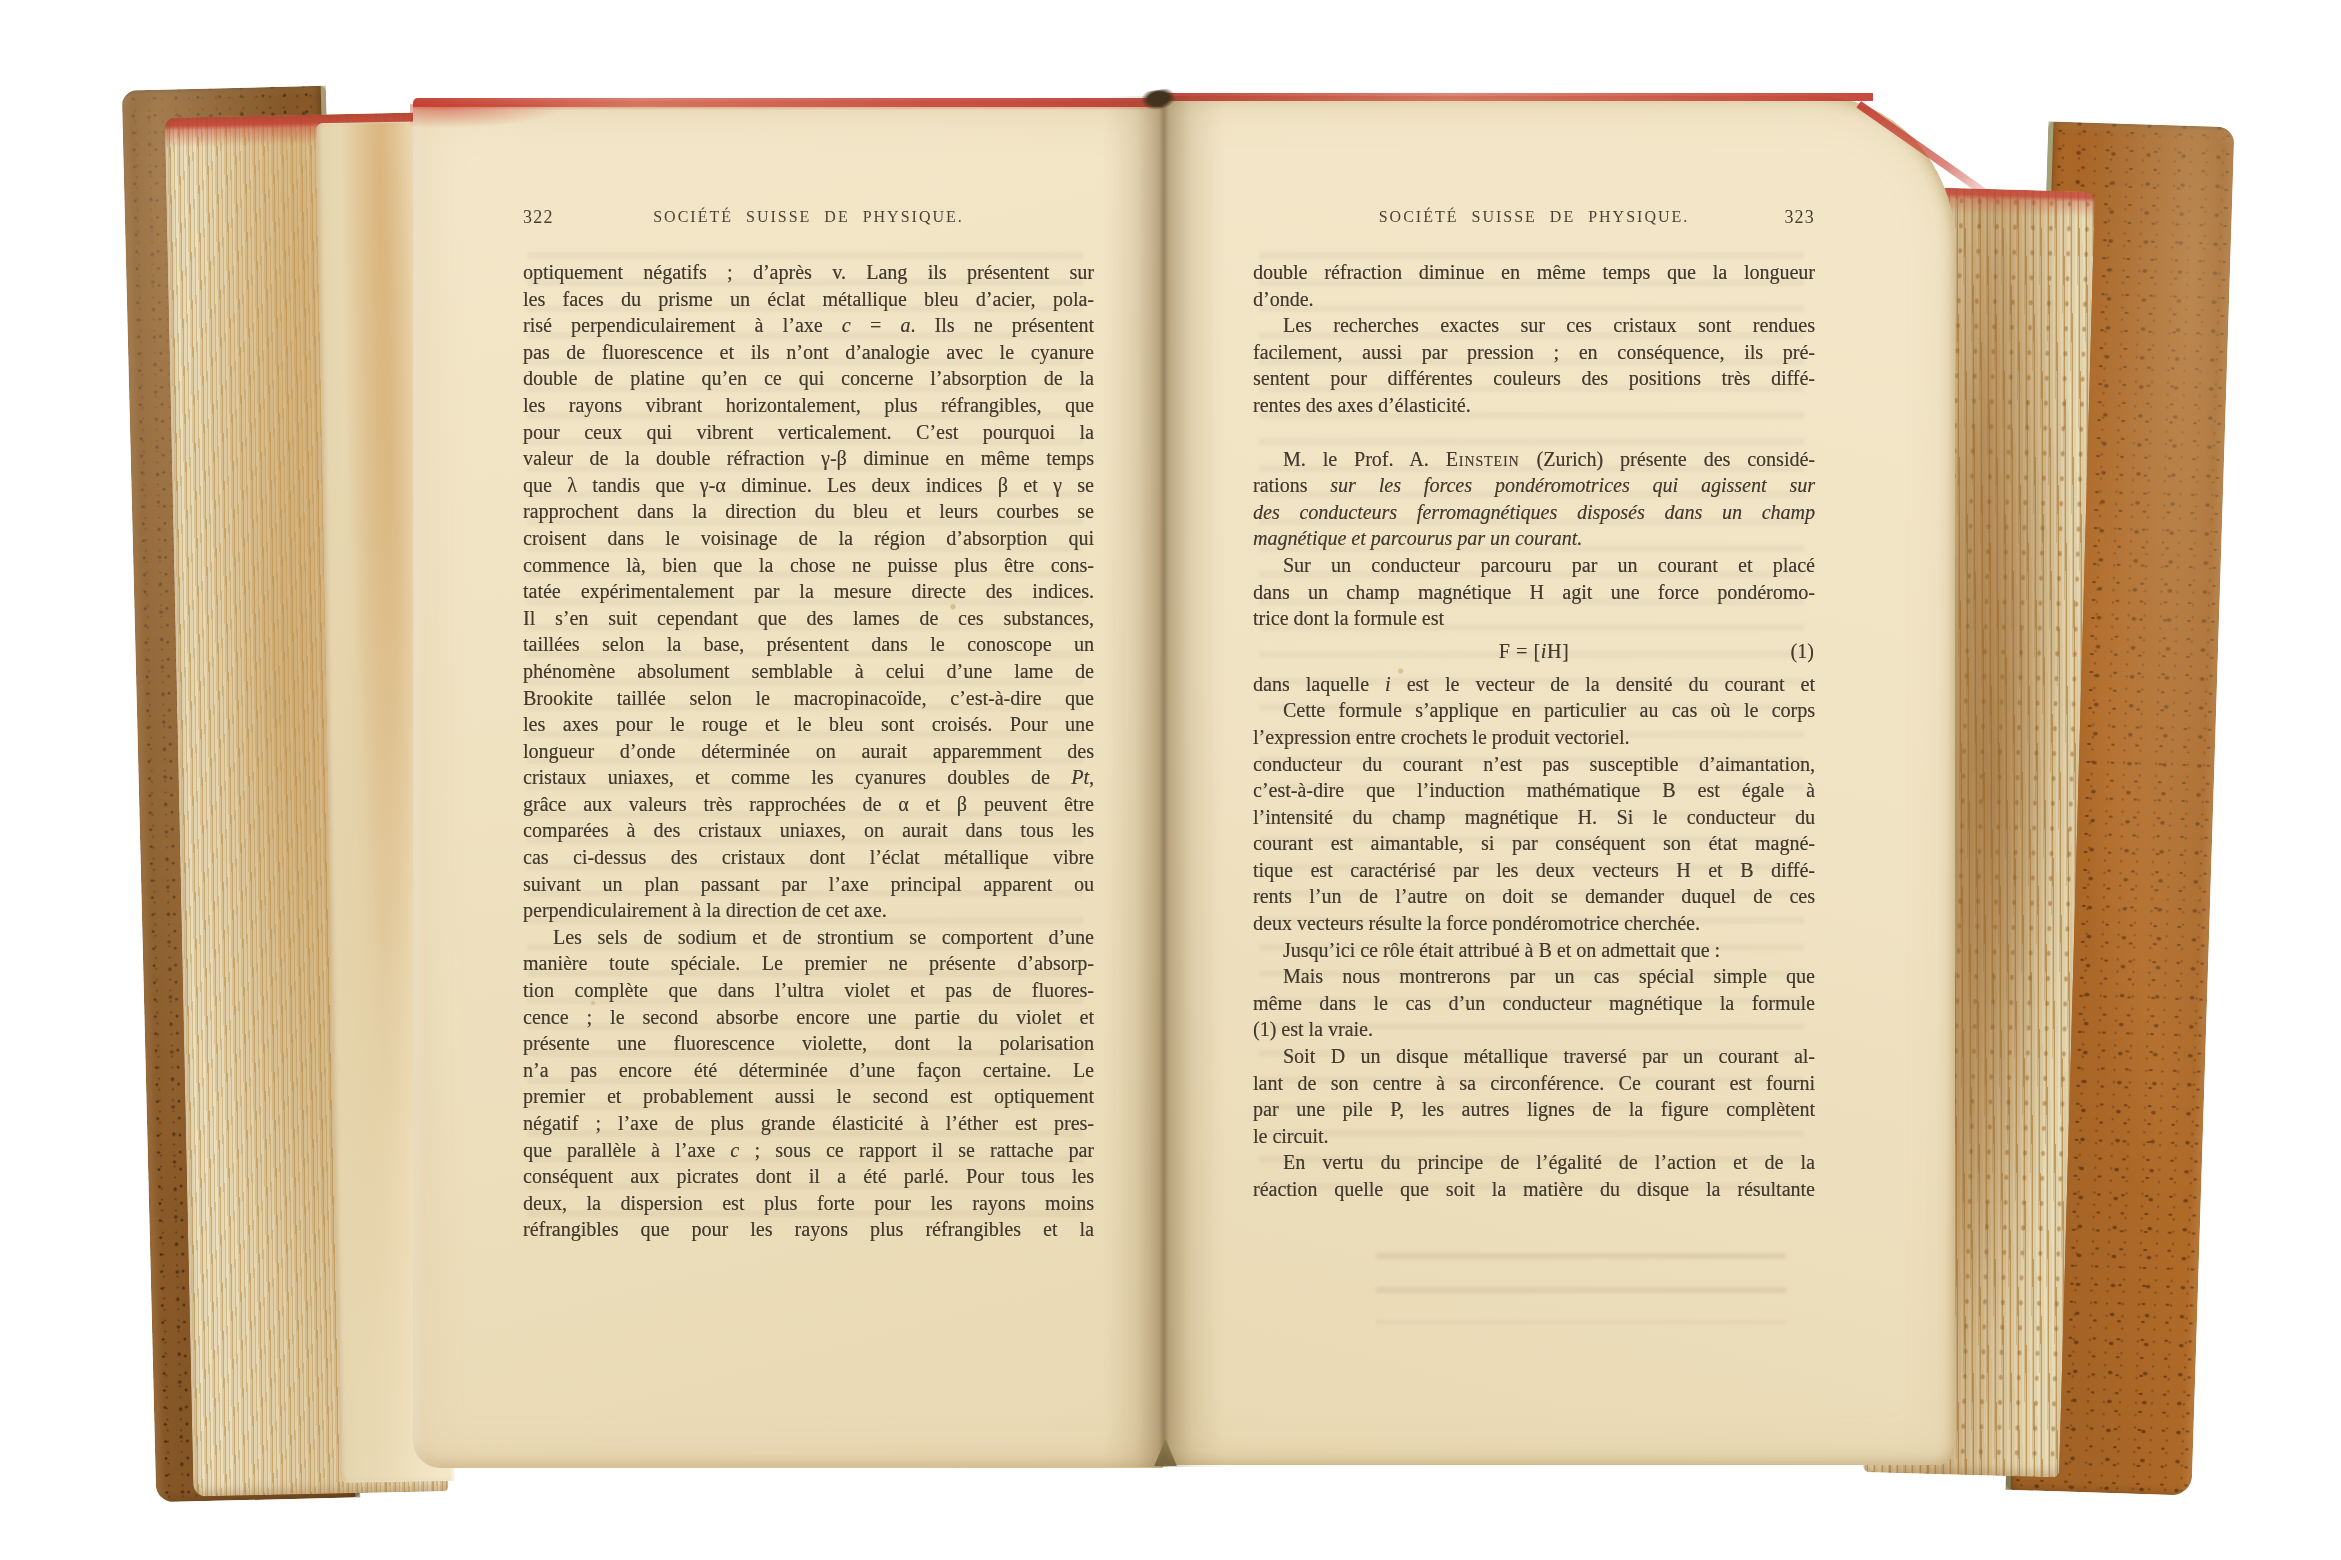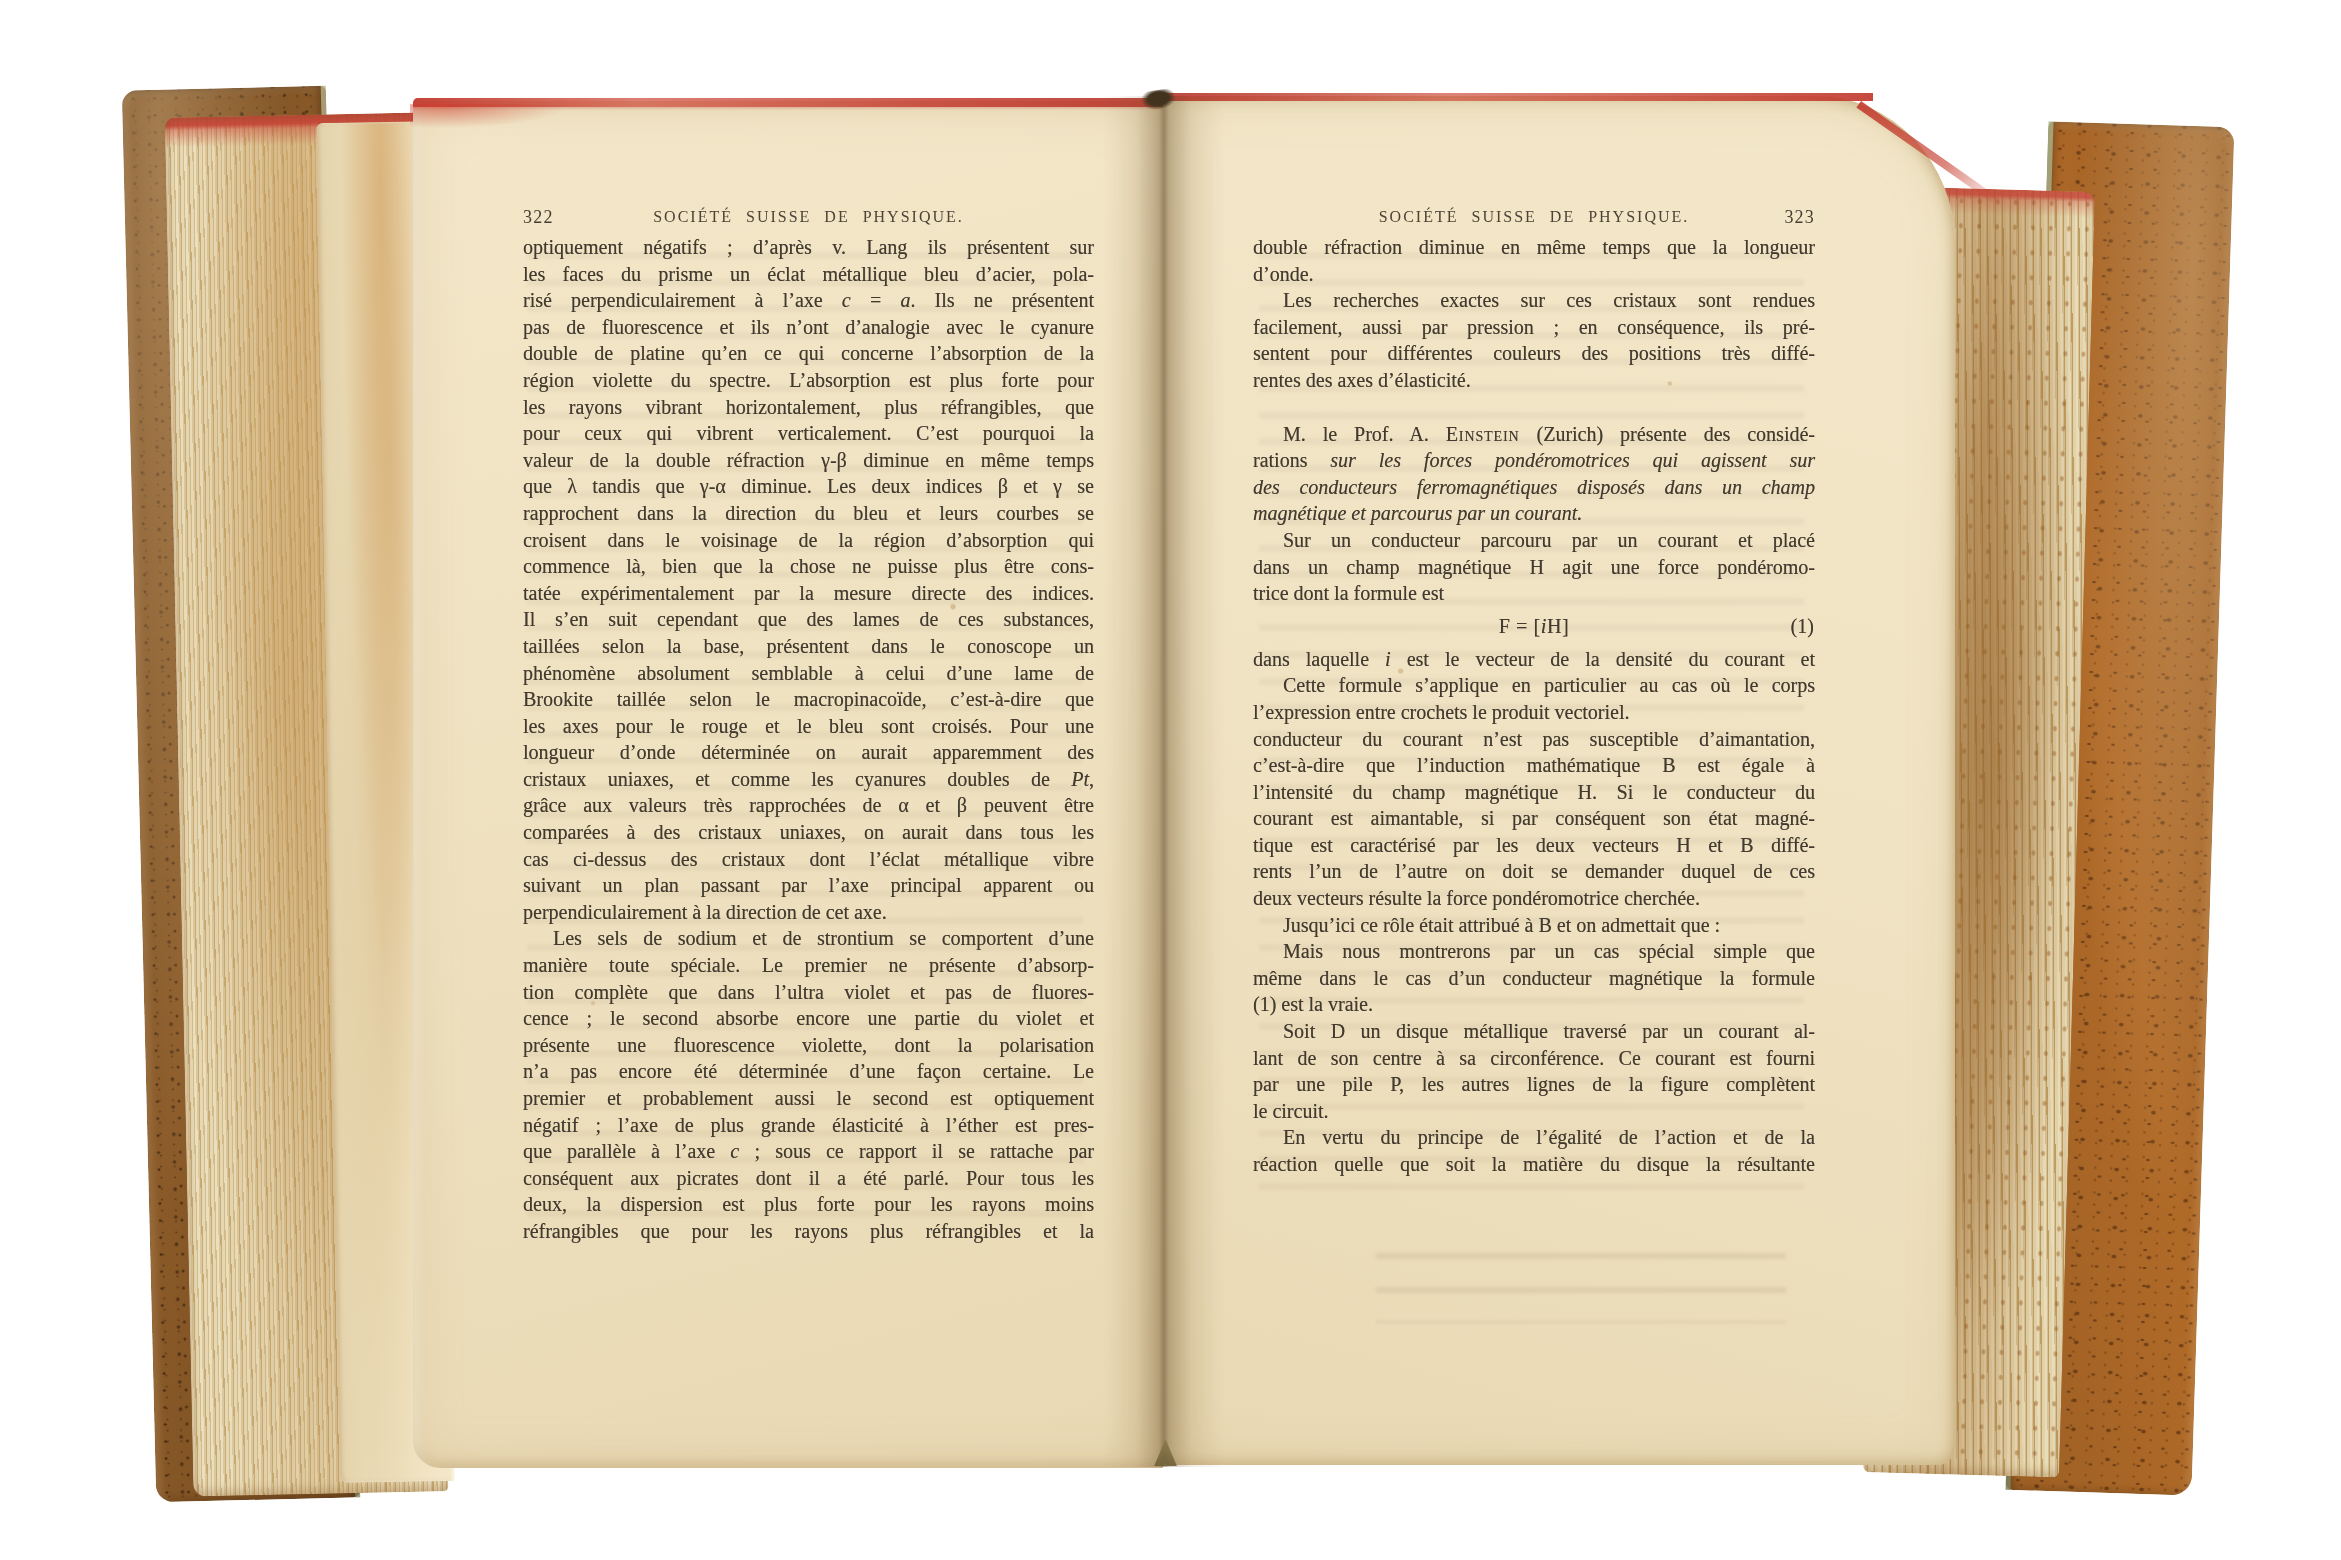--- a/index.html
+++ b/index.html
@@ -163,21 +163,21 @@
   .page-header{position:relative;height:27px;text-align:center;}
   .page-header .folio{
     position:absolute;top:1.2px;font-size:18px;letter-spacing:1.2px;color:#453d32;
   }
   .text.lt .folio{left:0;}
   .text.rt-page .folio{right:0;}
   .page-header .rtitle{
     display:inline-block;font-size:16px;letter-spacing:2px;word-spacing:7px;
     color:#4c4337;padding-top:2.3px;
   }
-  .bodytext{margin-top:1px;font-size:20px;}
+  .bodytext{margin-top:26px;font-size:20px;}
   .line{
     height:26.6px;line-height:26.6px;
     text-align:justify;text-align-last:justify;text-justify:inter-word;
     white-space:normal;overflow:visible;
     text-shadow:0.2px 0.2px 0 rgba(66,58,47,.55);
   }
   .line.end{text-align-last:left;}
   .line.indent{text-indent:30px;}
   .line.gap{margin-top:27px;}
   .line .it{font-style:italic;}
@@ -227,21 +227,20 @@
   <div class="page-header">
     <span class="folio">322</span>
     <span class="rtitle">SOCIÉTÉ SUISSE DE PHYSIQUE.</span>
   </div>
   <div class="bodytext">
       <div class="line">optiquement négatifs ; d’après v. Lang ils présentent sur</div>
       <div class="line">les faces du prisme un éclat métallique bleu d’acier, pola-</div>
       <div class="line"><span>risé perpendiculairement à l’axe </span><span class="it">c</span><span> = </span><span class="it">a</span><span>. Ils ne présentent</span></div>
       <div class="line">pas de fluorescence et ils n’ont d’analogie avec le cyanure</div>
       <div class="line">double de platine qu’en ce qui concerne l’absorption de la</div>
-      <div class="line">région violette du spectre. L’absorption est plus forte pour</div>
       <div class="line">les rayons vibrant horizontalement, plus réfrangibles, que</div>
       <div class="line">pour ceux qui vibrent verticalement. C’est pourquoi la</div>
       <div class="line">valeur de la double réfraction γ-β diminue en même temps</div>
       <div class="line">que λ tandis que γ-α diminue. Les deux indices β et γ se</div>
       <div class="line">rapprochent dans la direction du bleu et leurs courbes se</div>
       <div class="line">croisent dans le voisinage de la région d’absorption qui</div>
       <div class="line">commence là, bien que la chose ne puisse plus être cons-</div>
       <div class="line">tatée expérimentalement par la mesure directe des indices.</div>
       <div class="line">Il s’en suit cependant que des lames de ces substances,</div>
       <div class="line">taillées selon la base, présentent dans le conoscope un</div>

